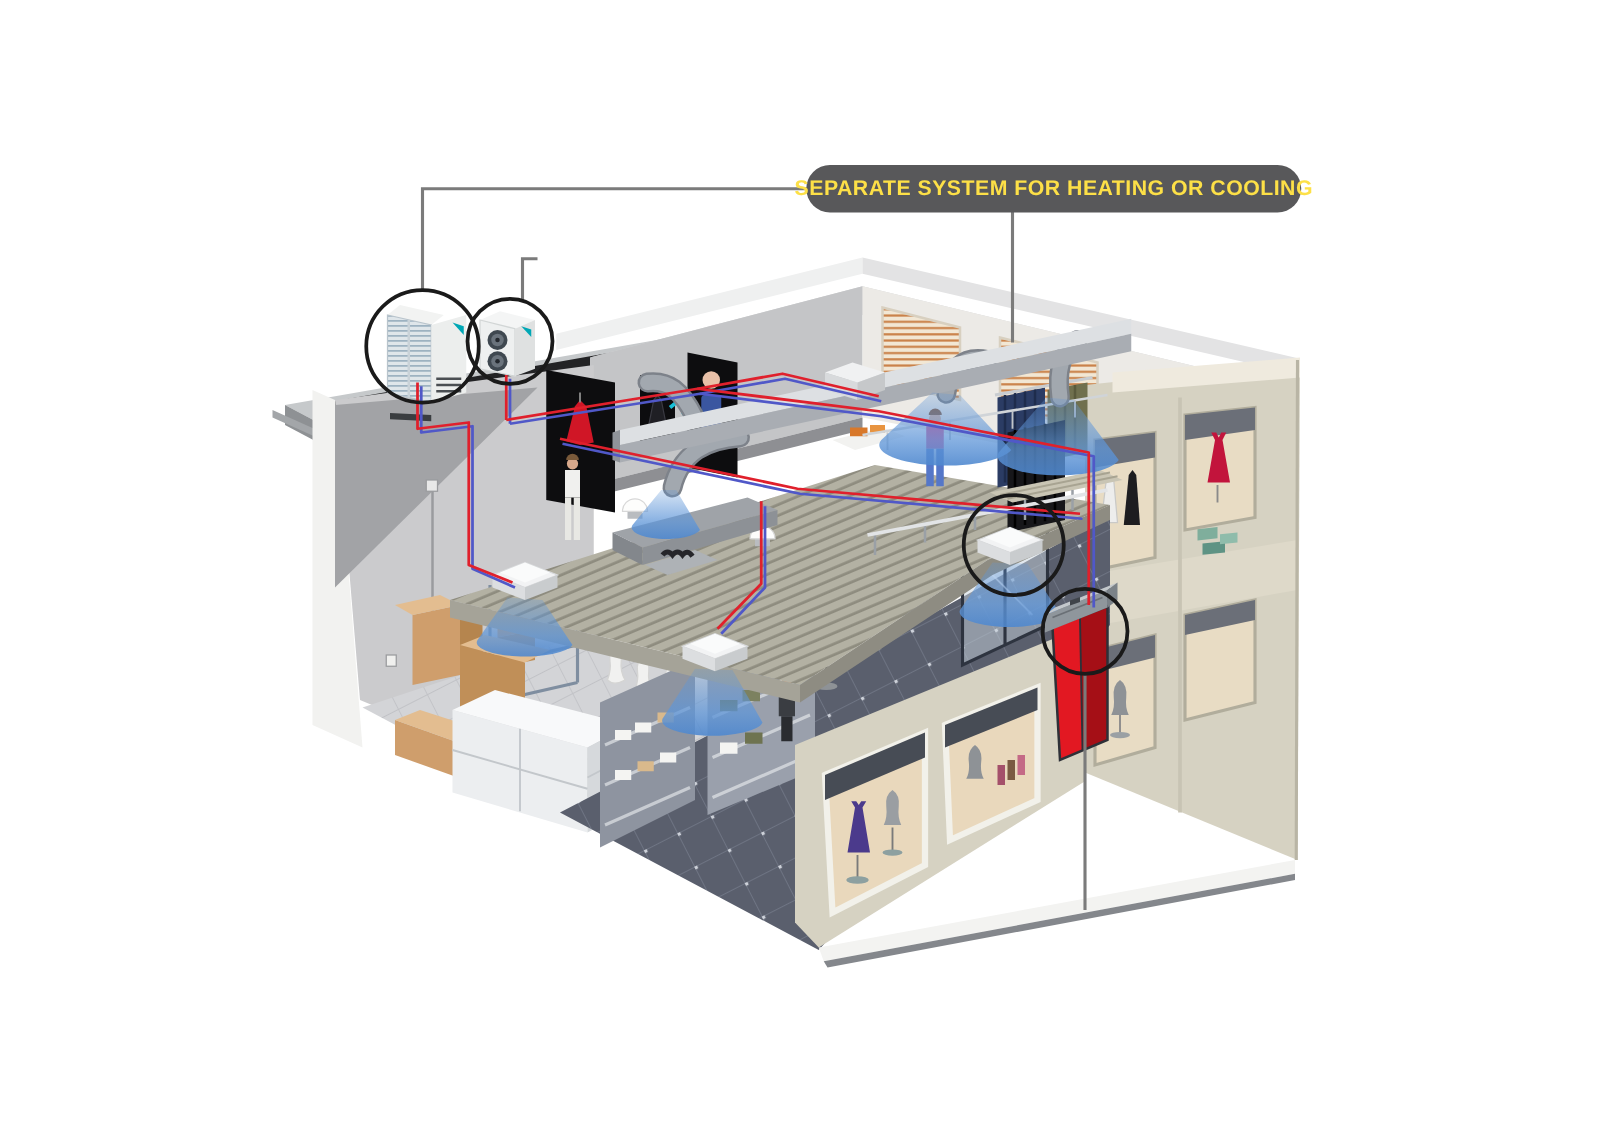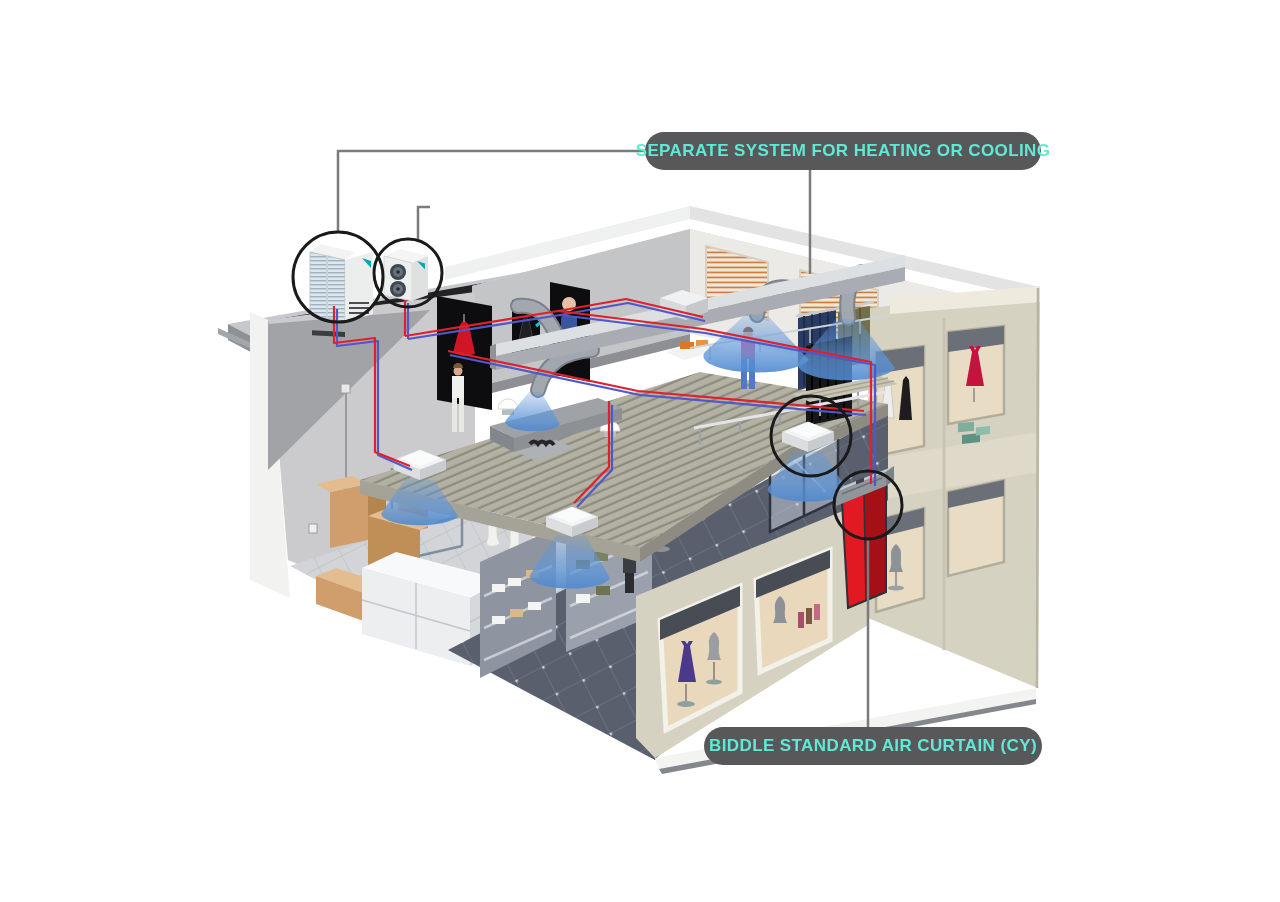--- a/index.html
+++ b/index.html
@@ -1,20 +1,20 @@
 <!DOCTYPE html>
 <html><head>
 <meta charset="utf-8">
 <style>
   html,body{margin:0;padding:0;background:#ffffff;}
   #stage{position:relative;width:1280px;height:902px;background:#ffffff;overflow:hidden;
          font-family:"Liberation Sans",sans-serif;}
   #scene{position:absolute;left:0;top:0;}
   .callout{position:absolute;display:flex;align-items:center;justify-content:center;
-           color:#5eead4;font-weight:bold;border-radius:20px;letter-spacing:.4px;
+           color:#fde047;font-weight:bold;border-radius:20px;letter-spacing:.4px;
            white-space:nowrap;z-index:5;}
   #label-separate{left:645px;top:132px;width:396px;height:38px;background:#58585a;font-size:17px;}
   #label-erq{left:427px;top:185px;width:127px;height:37px;background:#d0202b;font-size:19px;}
   #label-biddle{left:704px;top:727px;width:338px;height:38px;background:#58585a;font-size:17px;}
 </style>
 </head>
 <body>
 
 <div id="stage">
 
@@ -440,15 +440,14 @@
   </g>
   <g stroke="#1a1a1a" stroke-width="3" fill="none">
     <circle cx="338" cy="277" r="45"></circle>
     <circle cx="408" cy="273" r="34"></circle>
     <circle cx="811" cy="436" r="40"></circle>
     <circle cx="868" cy="505" r="34"></circle>
   </g>
 </svg>
 
 <div class="callout" id="label-separate">SEPARATE SYSTEM FOR HEATING OR COOLING</div>
-<div class="callout" id="label-biddle">BIDDLE STANDARD AIR CURTAIN (CY)</div>
 
 </div>
 
 </body></html>

